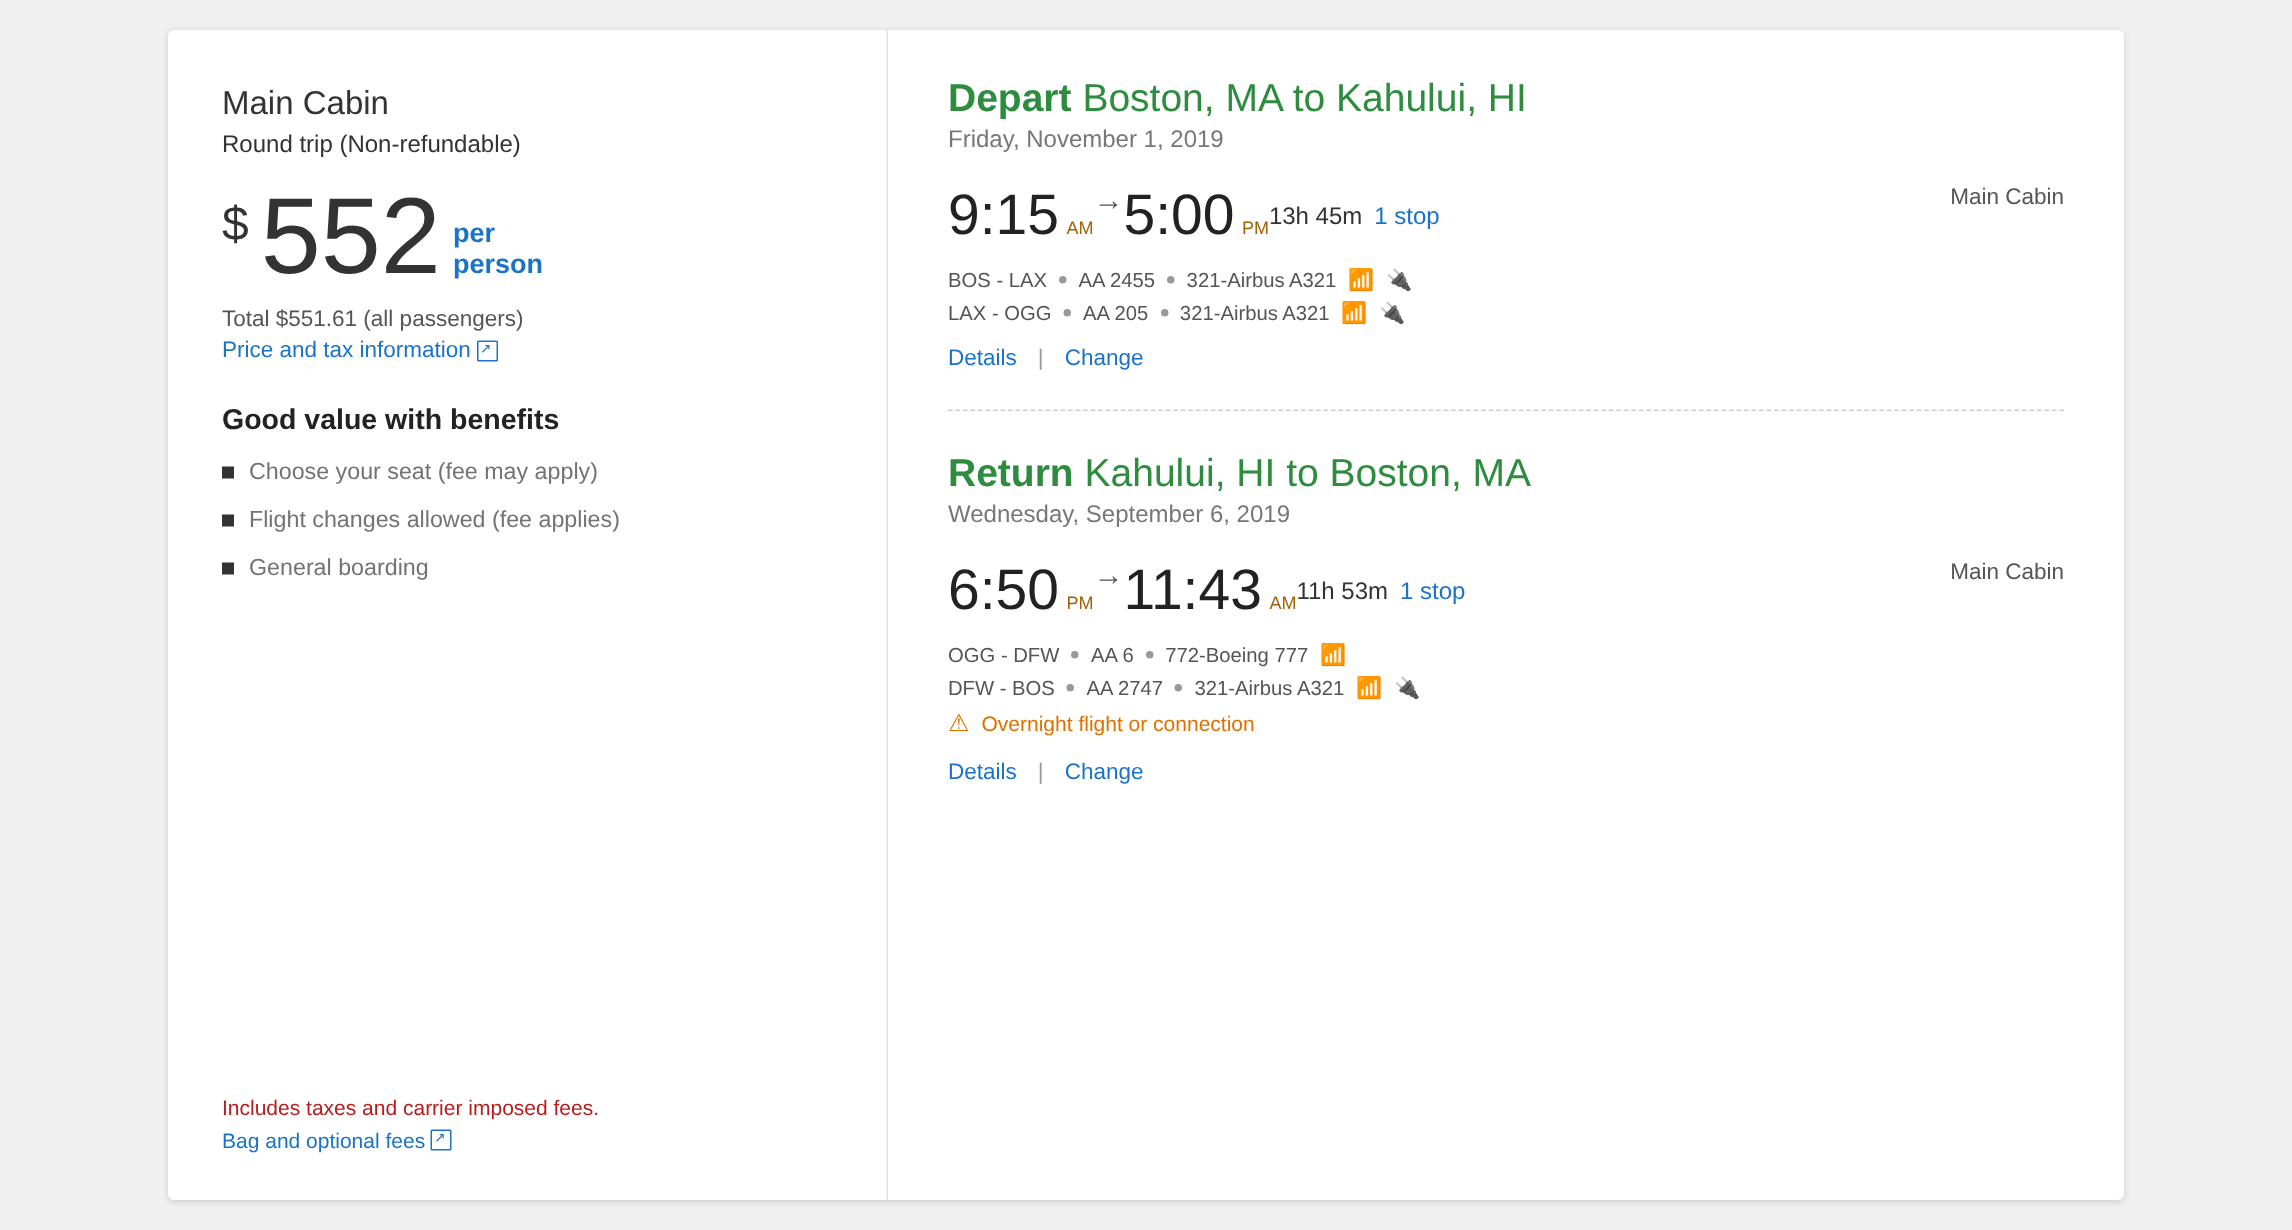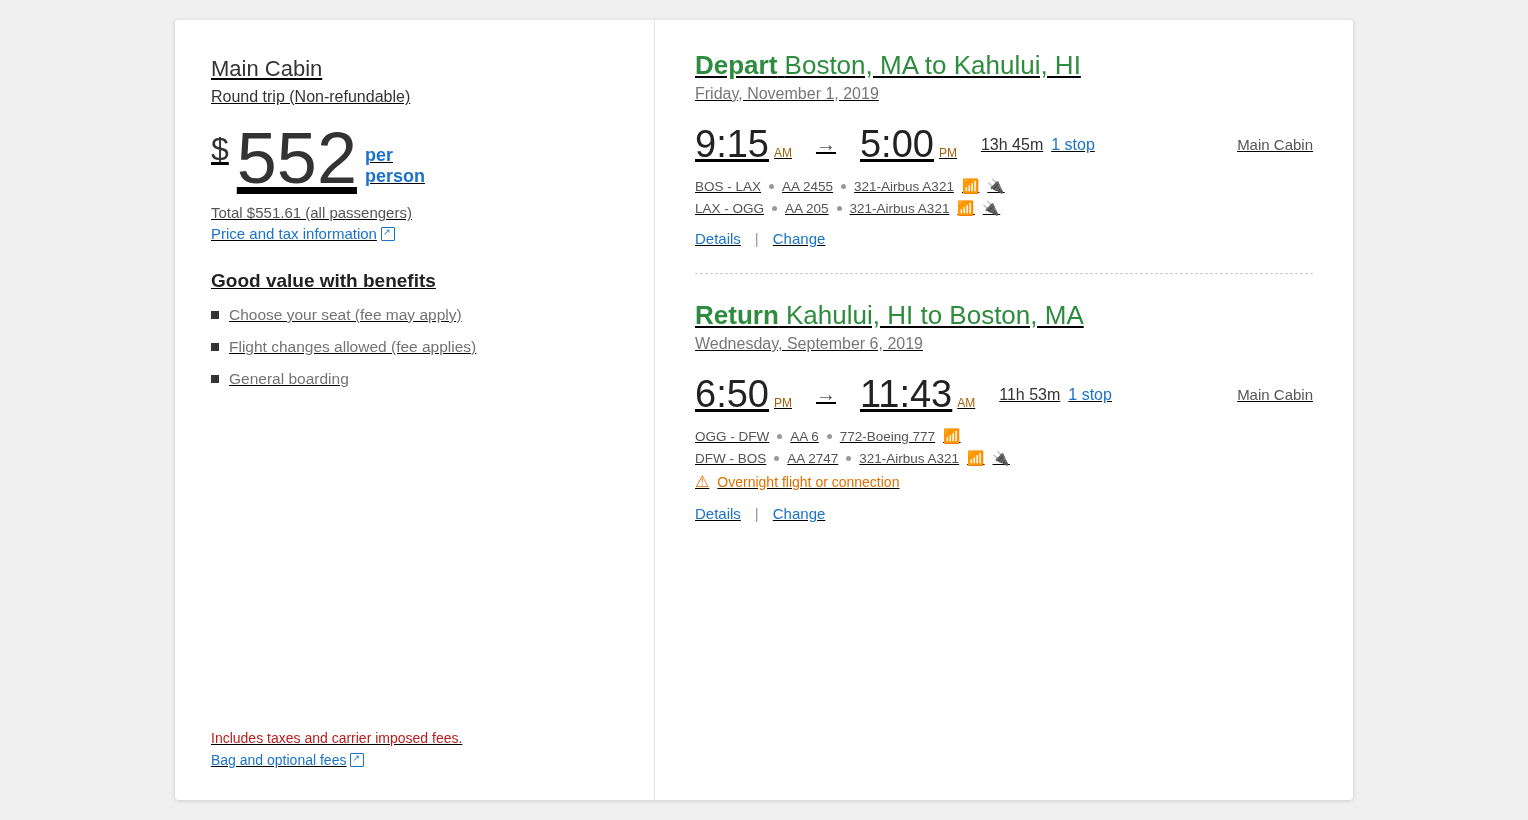--- a/index.html
+++ b/index.html
@@ -10,24 +10,23 @@
       align-items: center;
       justify-content: center;
       min-height: 100vh;
       padding: 20px;
     }
     .card {
       display: flex;
       background: #fff;
       border-radius: 4px;
       box-shadow: 0 1px 4px rgba(0,0,0,0.15);
-      width: 1178px;
+      width: 1304px;
       min-height: 780px;
       overflow: hidden;
-      text-decoration: underline;
     }
     
     .left-panel {
       width: 480px;
       flex-shrink: 0;
       padding: 36px 32px 32px 36px;
       border-right: 1px solid #e0e0e0;
       display: flex;
       flex-direction: column;
     }
@@ -169,22 +168,20 @@
       color: #2d8c3e;
       font-weight: 600;
     }
     .route-date {
       font-size: 16px;
       color: #777;
       margin-bottom: 20px;
     }
     .flight-times-row {
       display: flex;
-      align-items: center;
-      gap: 24px;
       margin-bottom: 12px;
     }
     .time-block {
       display: flex;
       align-items: baseline;
       gap: 5px;
     }
     .time-big {
       font-size: 38px;
       font-weight: 300;

